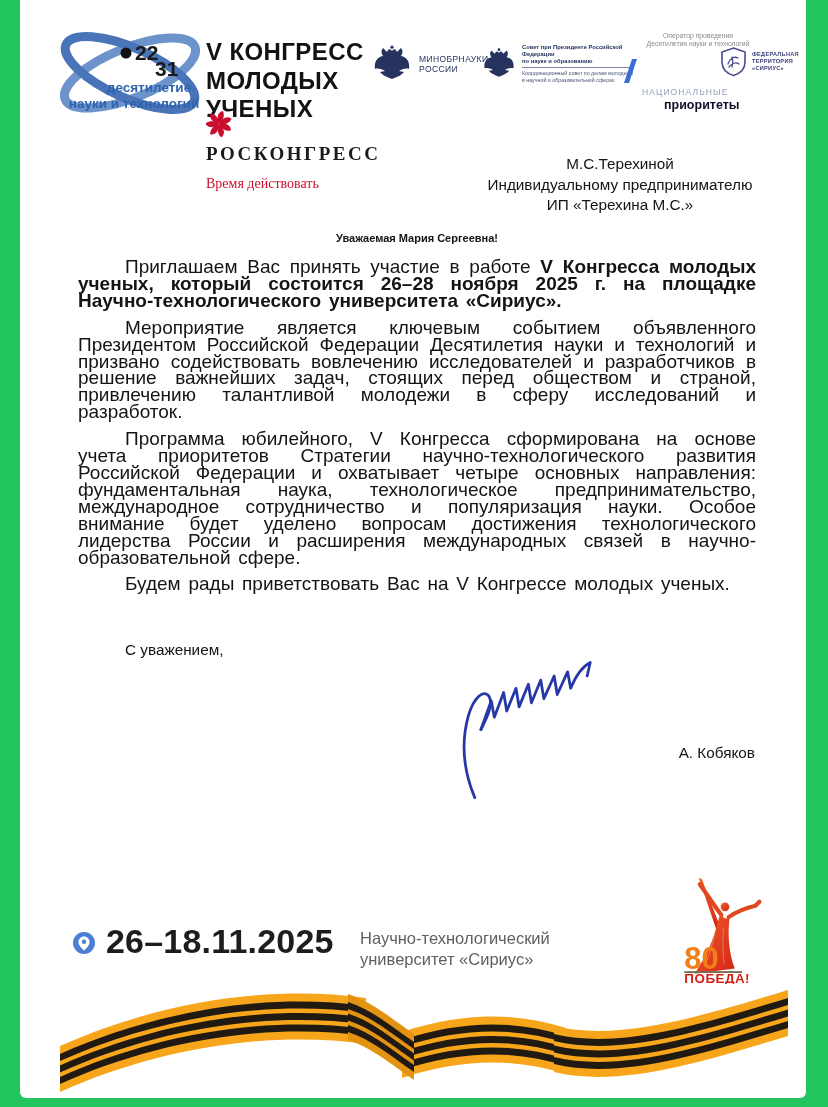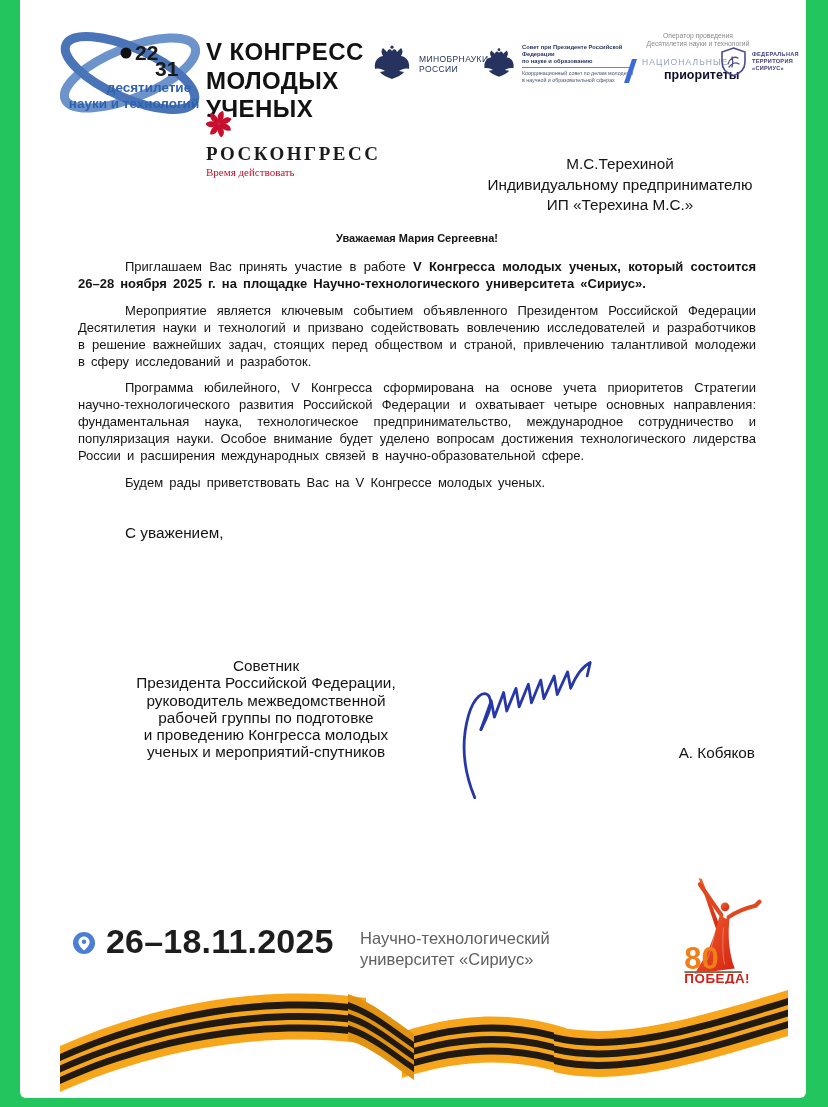--- a/index.html
+++ b/index.html
@@ -5,49 +5,49 @@
   html,body{margin:0;padding:0;}
   .canvas{position:relative;width:828px;height:1107px;background:#22c55e;font-family:"Liberation Sans",sans-serif;overflow:hidden;}
   .page{position:absolute;left:20px;top:0;width:786px;height:1098px;background:#ffffff;border-radius:0 0 6px 6px;overflow:hidden;}
   .pre{white-space:pre-line;}
 
   
   .decade-logo{position:absolute;left:34px;top:26px;width:152px;height:94px;}
   .congress-title{position:absolute;left:186px;top:38px;font-size:24px;line-height:28.5px;font-weight:bold;letter-spacing:.4px;color:#121212;}
   .roscongress{position:absolute;left:186px;top:111px;display:flex;align-items:flex-start;gap:6px;flex-direction:column;}
   .rosc-name{font-family:"Liberation Serif",serif;font-weight:bold;font-size:19px;letter-spacing:2.5px;color:#1b1b1b;}
-  .rosc-tagline{font-family:"Liberation Serif",serif;font-size:11px;color:#C8102E;margin-top:1px;}
+  .rosc-tagline{font-family:"Liberation Serif",serif;font-size:14px;color:#C8102E;margin-top:11px;}
 
   .minobr{position:absolute;left:352px;top:44px;display:flex;align-items:center;gap:7px;}
   .minobr-text{font-size:8.5px;line-height:10px;font-weight:normal;color:#26335F;letter-spacing:.4px;}
 
   .sovet{position:absolute;left:462px;top:44px;display:flex;align-items:center;gap:6px;}
   .sovet-col{width:112px;}
   .sovet-main{font-size:5.8px;line-height:7px;font-weight:bold;color:#26335F;}
   .sovet-divider{height:1px;background:#26335F;opacity:.6;margin:2px 0;}
   .sovet-sub{font-size:5.3px;line-height:6.5px;color:#4a5575;}
 
   .natspr{position:absolute;left:592px;top:32px;width:172px;}
   .operator{font-size:6.8px;line-height:8px;color:#8a8a8a;text-align:center;margin-bottom:9px;}
   .natspr-row{display:flex;align-items:flex-start;margin-left:8px;}
-  .natspr-text{margin-left:4px;}
+  .natspr-text{margin-left:4px;margin-top:30px;}
   .natspr-top{font-size:8.5px;letter-spacing:1.1px;color:#93A1B8;}
   .natspr-bottom{font-size:12.5px;font-weight:bold;color:#10102a;margin-left:22px;margin-top:1px;}
 
   .sirius{position:absolute;left:700px;top:46px;display:flex;align-items:center;gap:5px;}
   .sirius-text{font-size:5.6px;line-height:6.8px;font-weight:bold;color:#3d3d7a;letter-spacing:.3px;}
 
   
   .recipient{position:absolute;left:450px;top:154px;width:300px;text-align:center;font-size:15.3px;line-height:20.5px;color:#141414;}
 
   
   .letter-body{position:absolute;left:58px;top:232px;width:678px;color:#141414;}
   .salutation{text-align:center;font-weight:bold;font-size:11px;margin-bottom:15px;}
-  .para{text-align:justify;text-indent:47px;font-size:13px;line-height:16.9px;margin:6px 0 10px 0;word-spacing:2.5px;}
-  .closing{margin-top:32px;margin-left:47px;font-size:15.3px;}
+  .para{text-align:justify;text-indent:47px;font-size:19px;line-height:16.9px;margin:6px 0 10px 0;word-spacing:2.5px;}
+  .closing{margin-top:48px;margin-left:47px;font-size:15.3px;}
 
   
   .sig-title{position:absolute;left:80px;top:657px;width:332px;text-align:center;font-size:15.3px;line-height:17.3px;color:#141414;}
   .signature-svg{position:absolute;left:430px;top:653px;}
   .sig-name{position:absolute;right:51px;top:744px;font-size:15.3px;color:#141414;}
 
   
   .pin-icon{position:absolute;left:52px;top:931px;}
   .dates{position:absolute;left:86px;top:922px;font-size:34px;font-weight:bold;letter-spacing:.2px;color:#1d1d1d;}
   .venue{position:absolute;left:340px;top:928px;font-size:16.5px;line-height:20.5px;color:#606060;}
@@ -158,26 +158,20 @@
     <div class="letter-body">
       <div class="salutation">Уважаемая Мария Сергеевна!</div>
       <p class="para"><span>Приглашаем Вас принять участие в работе </span><b>V Конгресса молодых ученых, который состоится 26–28 ноября 2025 г. на площадке Научно-технологического университета «Сириус».</b></p>
       <p class="para">Мероприятие является ключевым событием объявленного Президентом Российской Федерации Десятилетия науки и технологий и призвано содействовать вовлечению исследователей и разработчиков в решение важнейших задач, стоящих перед обществом и страной, привлечению талантливой молодежи в сферу исследований и разработок.</p>
       <p class="para">Программа юбилейного, V Конгресса сформирована на основе учета приоритетов Стратегии научно-технологического развития Российской Федерации и охватывает четыре основных направления: фундаментальная наука, технологическое предпринимательство, международное сотрудничество и популяризация науки. Особое внимание будет уделено вопросам достижения технологического лидерства России и расширения международных связей в научно-образовательной сфере.</p>
       <p class="para">Будем рады приветствовать Вас на V Конгрессе молодых ученых.</p>
       <div class="closing">С уважением,</div>
     </div>
 
     
-    <div class="sig-title pre">Советник
-Президента Российской Федерации,
-руководитель межведомственной
-рабочей группы по подготовке
-и проведению Конгресса молодых
-ученых и мероприятий-спутников</div>
 
     <svg class="signature-svg" width="165" height="148" viewBox="0 0 160 143">
       <path d="M24,140 C14,116 10,88 18,60 C23,43 33,34 38,42 C42,50 36,62 30,74" fill="none" stroke="#2637A8" stroke-width="2.7" stroke-linecap="round"></path>
       <path d="M30,74 L40,46 L43,62 L52,38 L55,56 L64,34 L67,52 L76,30 L79,48 L88,26 L91,44 L101,22 L104,40 L114,18 L117,34 C122,22 128,13 136,9 L133,22" fill="none" stroke="#2637A8" stroke-width="2.7" stroke-linejoin="round" stroke-linecap="round"></path>
     </svg>
 
     <div class="sig-name">А. Кобяков</div>
 
     
     <svg class="pin-icon" width="24" height="24" viewBox="0 0 24 24">

